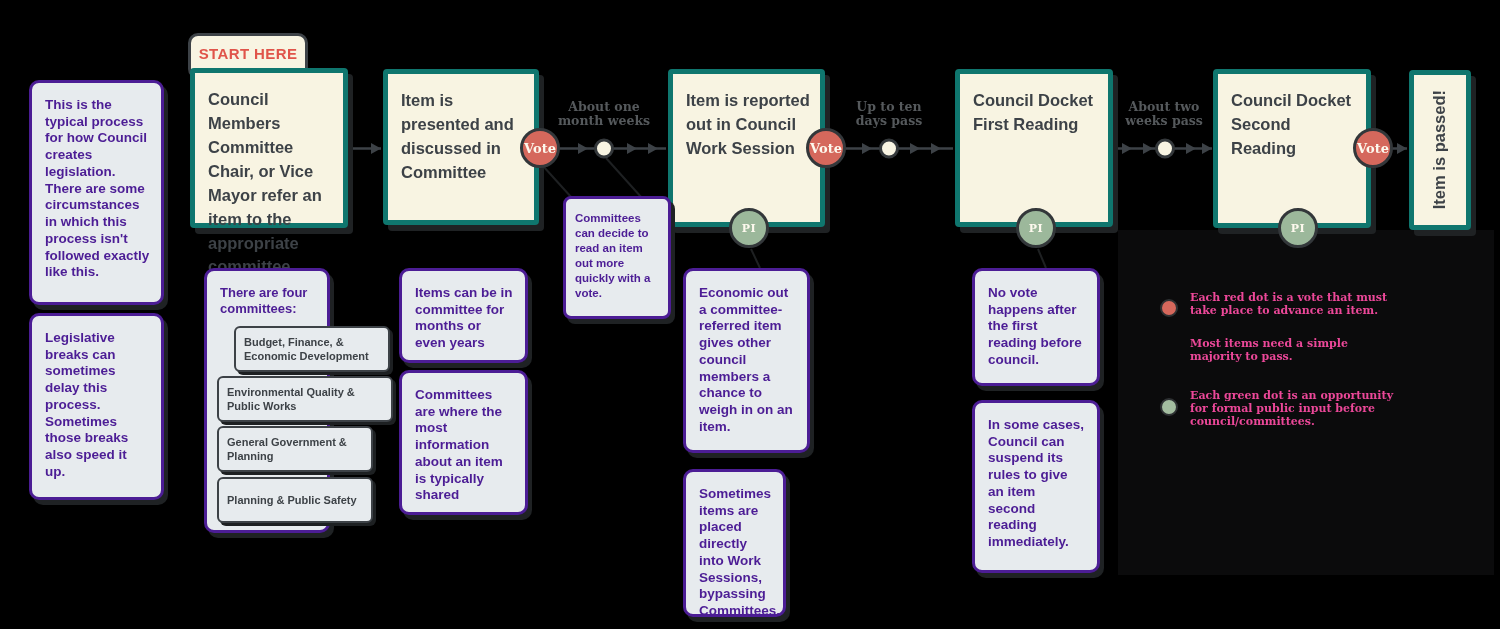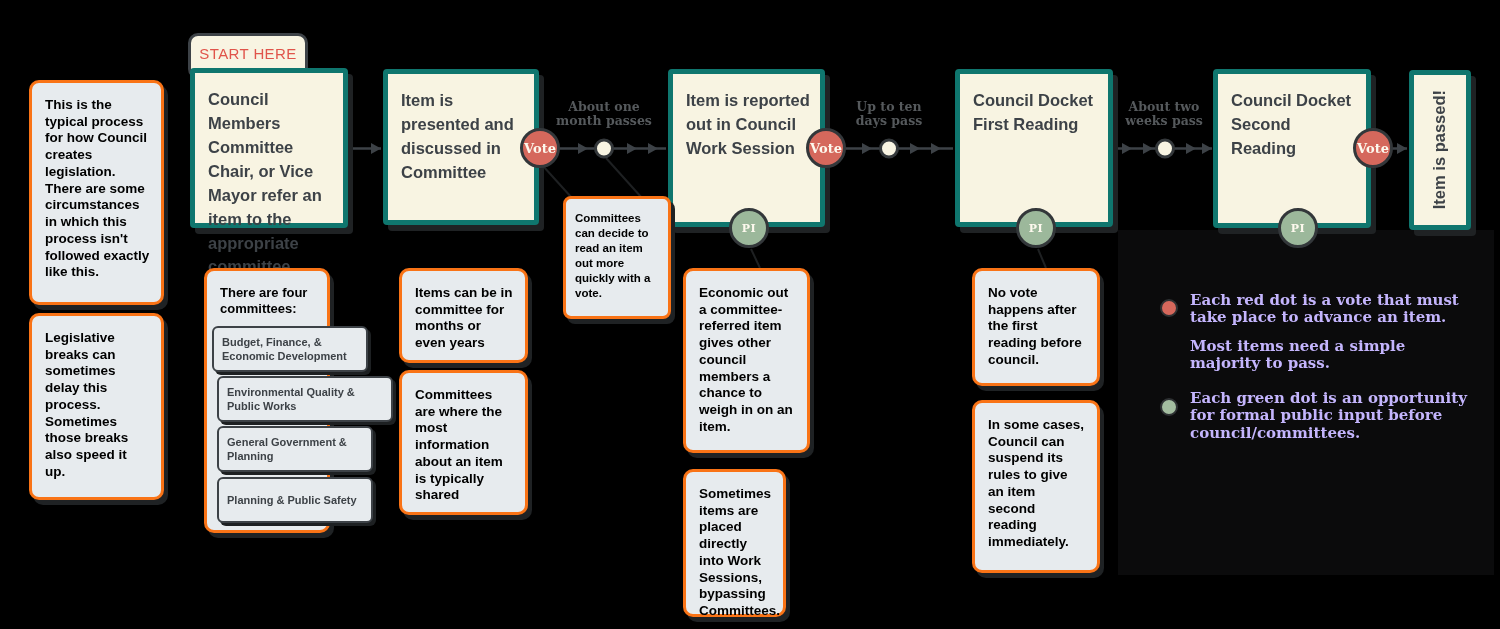--- a/index.html
+++ b/index.html
@@ -21,29 +21,29 @@
     display:flex;align-items:center;justify-content:center;padding:0;
   }
   .step.final .vtext{
     writing-mode:vertical-rl;transform:rotate(180deg);
     font-size:16.5px;font-weight:700;color:#3d4247;white-space:nowrap;
   }
   
   .start-tab{
     position:absolute;box-sizing:border-box;background:#f8f4e2;
     border:3px solid #3d4247;border-radius:10px;z-index:2;
-    color:#e0544a;font-weight:400;font-size:15px;letter-spacing:.4px;
+    color:#e0544a;font-weight:700;font-size:15px;letter-spacing:.4px;
     text-align:center;padding-top:9px;
   }
   
   .note{
     position:absolute;box-sizing:border-box;background:#e7ebee;
-    border:3px solid #f97316;border-radius:10px;
+    border:3px solid #4c1d95;border-radius:10px;
     box-shadow:4px 5px 0 #1f2224;
-    color:#000000;font-weight:700;font-size:13.5px;line-height:1.24;
+    color:#4c1d95;font-weight:700;font-size:13.5px;line-height:1.24;
     padding:14px 11px 0 13px;z-index:3;
   }
   .note.small{font-size:11.5px;line-height:1.3;padding:12px 7px 0 9px;border-radius:8px;}
   
   .subnote{
     position:absolute;box-sizing:border-box;background:#e7ebee;
     border:2px solid #3d4247;border-radius:6px;
     box-shadow:3px 3px 0 #1d2022;
     color:#3d4247;font-weight:700;font-size:11px;line-height:1.3;
     display:flex;align-items:center;padding:4px 8px;z-index:4;
@@ -66,21 +66,21 @@
   .gaplabel div{white-space:nowrap;}
   
   .legend-dot{
     position:absolute;width:18px;height:18px;border-radius:50%;
     box-sizing:border-box;border:2px solid #2e3133;z-index:4;
   }
   .legend-dot.red{background:#d5685c;}
   .legend-dot.green{background:#a3bda0;}
   .legend-text{
     position:absolute;z-index:4;font-family:"DejaVu Serif",serif;
-    font-weight:700;font-size:15px;line-height:1.16;color:#c4b5fd;
+    font-weight:700;font-size:11px;line-height:1.16;color:#ec4899;
   }
   .legend-text div{white-space:nowrap;}
   svg.connectors{position:absolute;left:0;top:0;z-index:1;}
 </style>
 </head>
 <body>
 
 <div class="canvas">
 
   <div class="legend-panel" style="left:1118px;top:230px;width:376px;height:345px;"></div>
@@ -137,33 +137,33 @@
   <div class="dotbig vote" style="left:520px;top:128px;">Vote</div>
   <div class="dotbig vote" style="left:806px;top:128px;">Vote</div>
   <div class="dotbig vote" style="left:1353px;top:128px;">Vote</div>
 
   <div class="dotbig pi" style="left:729px;top:208px;">PI</div>
   <div class="dotbig pi" style="left:1016px;top:208px;">PI</div>
   <div class="dotbig pi" style="left:1278px;top:208px;">PI</div>
 
   <div class="gaplabel" style="left:549px;top:100px;">
     <div>About one</div>
-    <div>month passes</div>
+    <div>month weeks</div>
   </div>
   <div class="gaplabel" style="left:834px;top:100px;">
     <div>Up to ten</div>
     <div>days pass</div>
   </div>
   <div class="gaplabel" style="left:1109px;top:100px;">
     <div>About two</div>
     <div>weeks pass</div>
   </div>
 
   <div class="note" style="left:204px;top:268px;width:126px;height:265px;font-size:13px;">There are four committees:</div>
-  <div class="subnote" style="left:212px;top:326px;width:156px;height:46px;">Budget, Finance, &amp; Economic Development</div>
+  <div class="subnote" style="left:234px;top:326px;width:156px;height:46px;">Budget, Finance, &amp; Economic Development</div>
   <div class="subnote" style="left:217px;top:376px;width:176px;height:46px;">Environmental Quality &amp; Public Works</div>
   <div class="subnote" style="left:217px;top:426px;width:156px;height:46px;">General Government &amp; Planning</div>
   <div class="subnote" style="left:217px;top:477px;width:156px;height:46px;">Planning &amp; Public Safety</div>
 
   <div class="note" style="left:399px;top:268px;width:129px;height:95px;">Items can be in committee for months or even years</div>
   <div class="note" style="left:399px;top:370px;width:129px;height:145px;">Committees are where the most information about an item is typically shared</div>
 
   <div class="note small" style="left:563px;top:196px;width:108px;height:123px;">Committees can decide to read an item out more quickly with a vote.</div>
 
   <div class="note" style="left:683px;top:268px;width:127px;height:185px;">Economic out a committee-referred item gives other council members a chance to weigh in on an item.</div>

